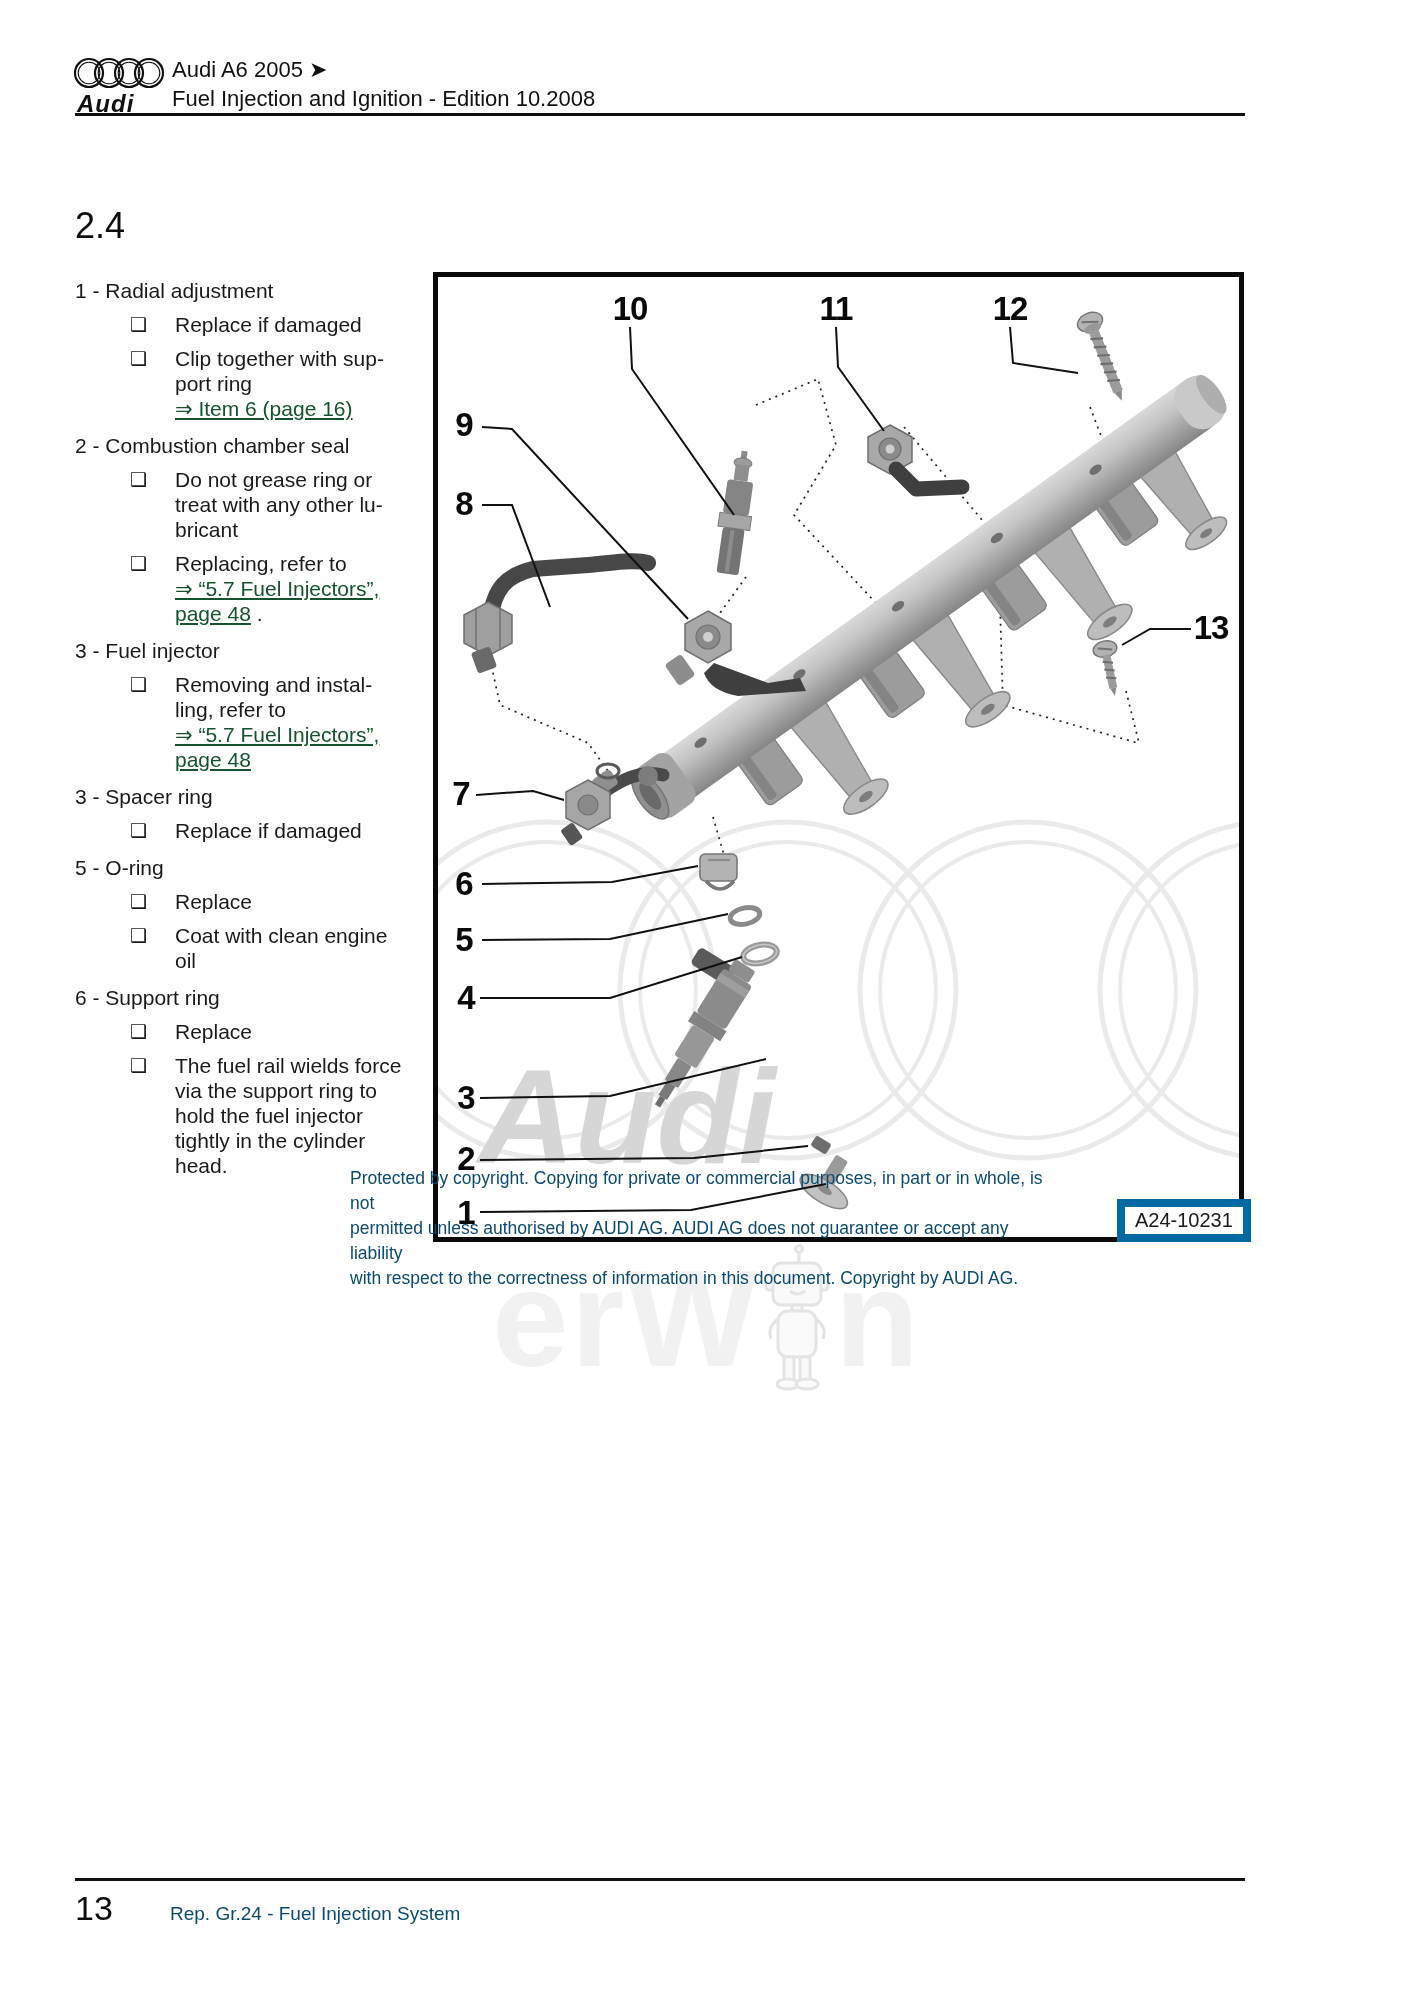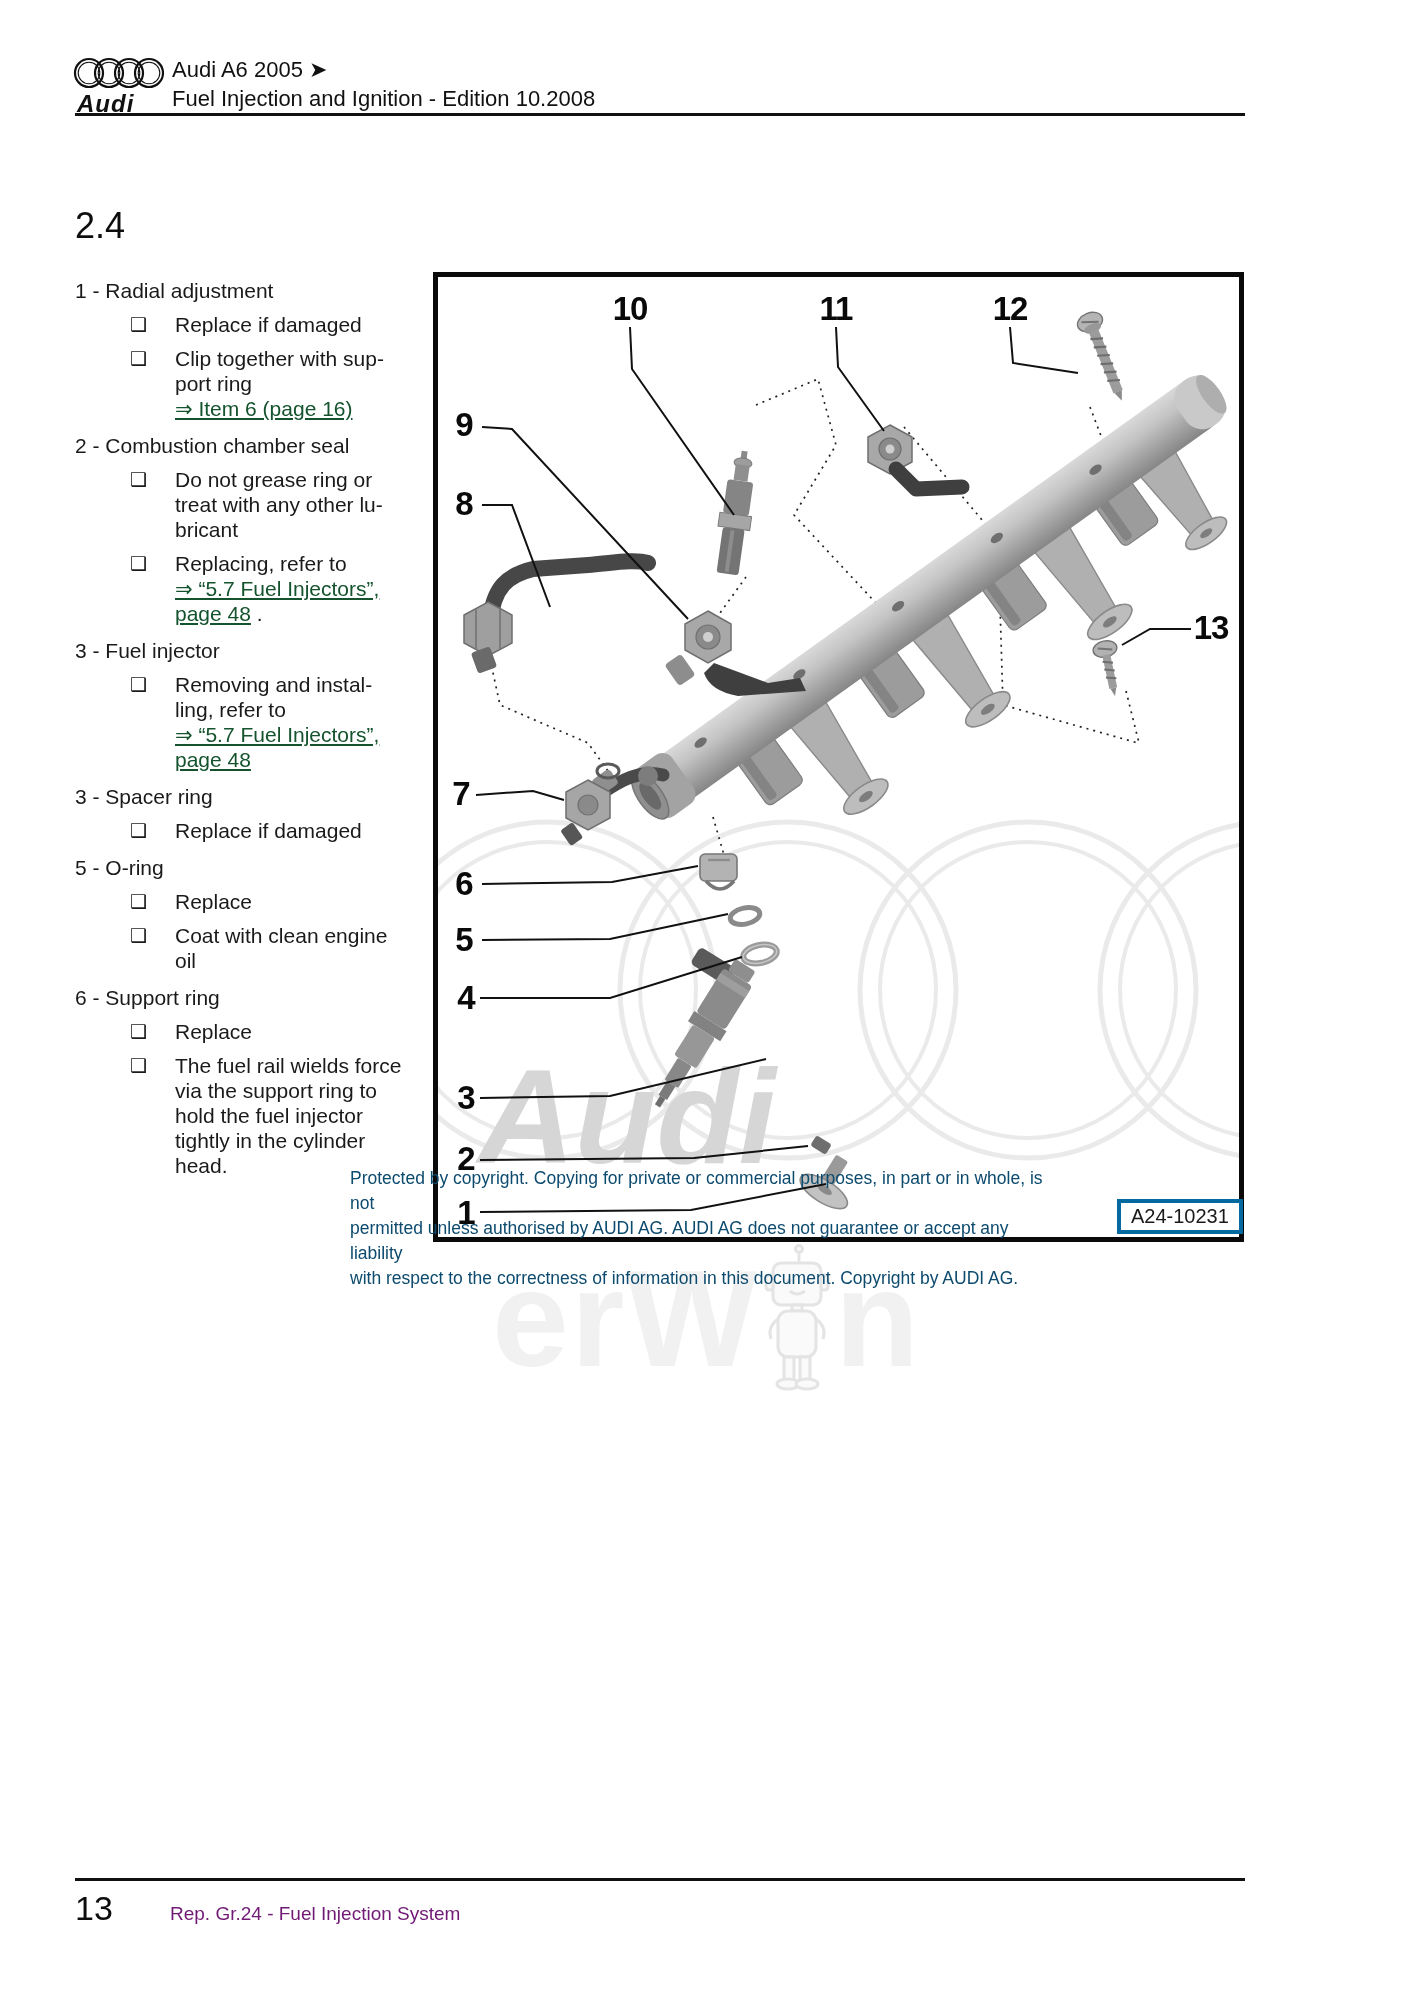--- a/index.html
+++ b/index.html
@@ -25,34 +25,34 @@
   .bullet-glyph{flex:0 0 45px;font-size:19px;line-height:25px;color:#1a1a1a;}
   .bullet-text{white-space:nowrap;}
   .xref{color:#14532d;text-decoration:underline;cursor:pointer;}
 
   
   .diagram{position:absolute;left:433px;top:272px;width:811px;height:970px;
            border:5px solid #0a0a0a;background:#fff;box-sizing:border-box;}
   .diagram svg{position:absolute;left:0;top:0;}
   .callout{position:absolute;transform:translate(-50%,-50%);font-size:33px;font-weight:700;
            color:#0a0a0a;letter-spacing:-1px;}
-  .fig-id{position:absolute;left:1117px;top:1199px;border:4px solid #0369a1;background:#fff;
+  .fig-id{position:absolute;left:1117px;top:1199px;border:8px solid #0369a1;background:#fff;
           font-size:20px;line-height:27px;padding:0 10px;z-index:6;}
 
   
   .copyright{position:absolute;left:350px;top:1166px;width:710px;text-align:left;
              font-size:17.5px;line-height:25px;color:#0c4a6e;z-index:5;}
   .erwin{position:absolute;left:492px;top:1243px;z-index:1;display:flex;align-items:flex-end;
          font-size:138px;font-weight:bold;color:#f1f1f1;line-height:150px;letter-spacing:2px;}
   .erwin .robot{margin:0 2px;}
 
   
   .ftr-rule{position:absolute;left:75px;top:1878px;width:1170px;height:3px;background:#111;}
   .ftr-page{position:absolute;left:75px;top:1889px;font-size:34px;color:#0d0d0d;}
-  .ftr-label{position:absolute;left:170px;top:1903px;font-size:19px;color:#701a75;}
+  .ftr-label{position:absolute;left:170px;top:1903px;font-size:19px;color:#0c4a6e;}
 </style>
 </head>
 <body>
 
 <div class="page">
 
   <div class="hdr-logo">
     <svg class="hdr-rings" width="92" height="34" viewBox="0 0 92 34">
       <g fill="none" stroke="#111">
         <circle cx="16" cy="17" r="14" stroke-width="2.2"></circle>

